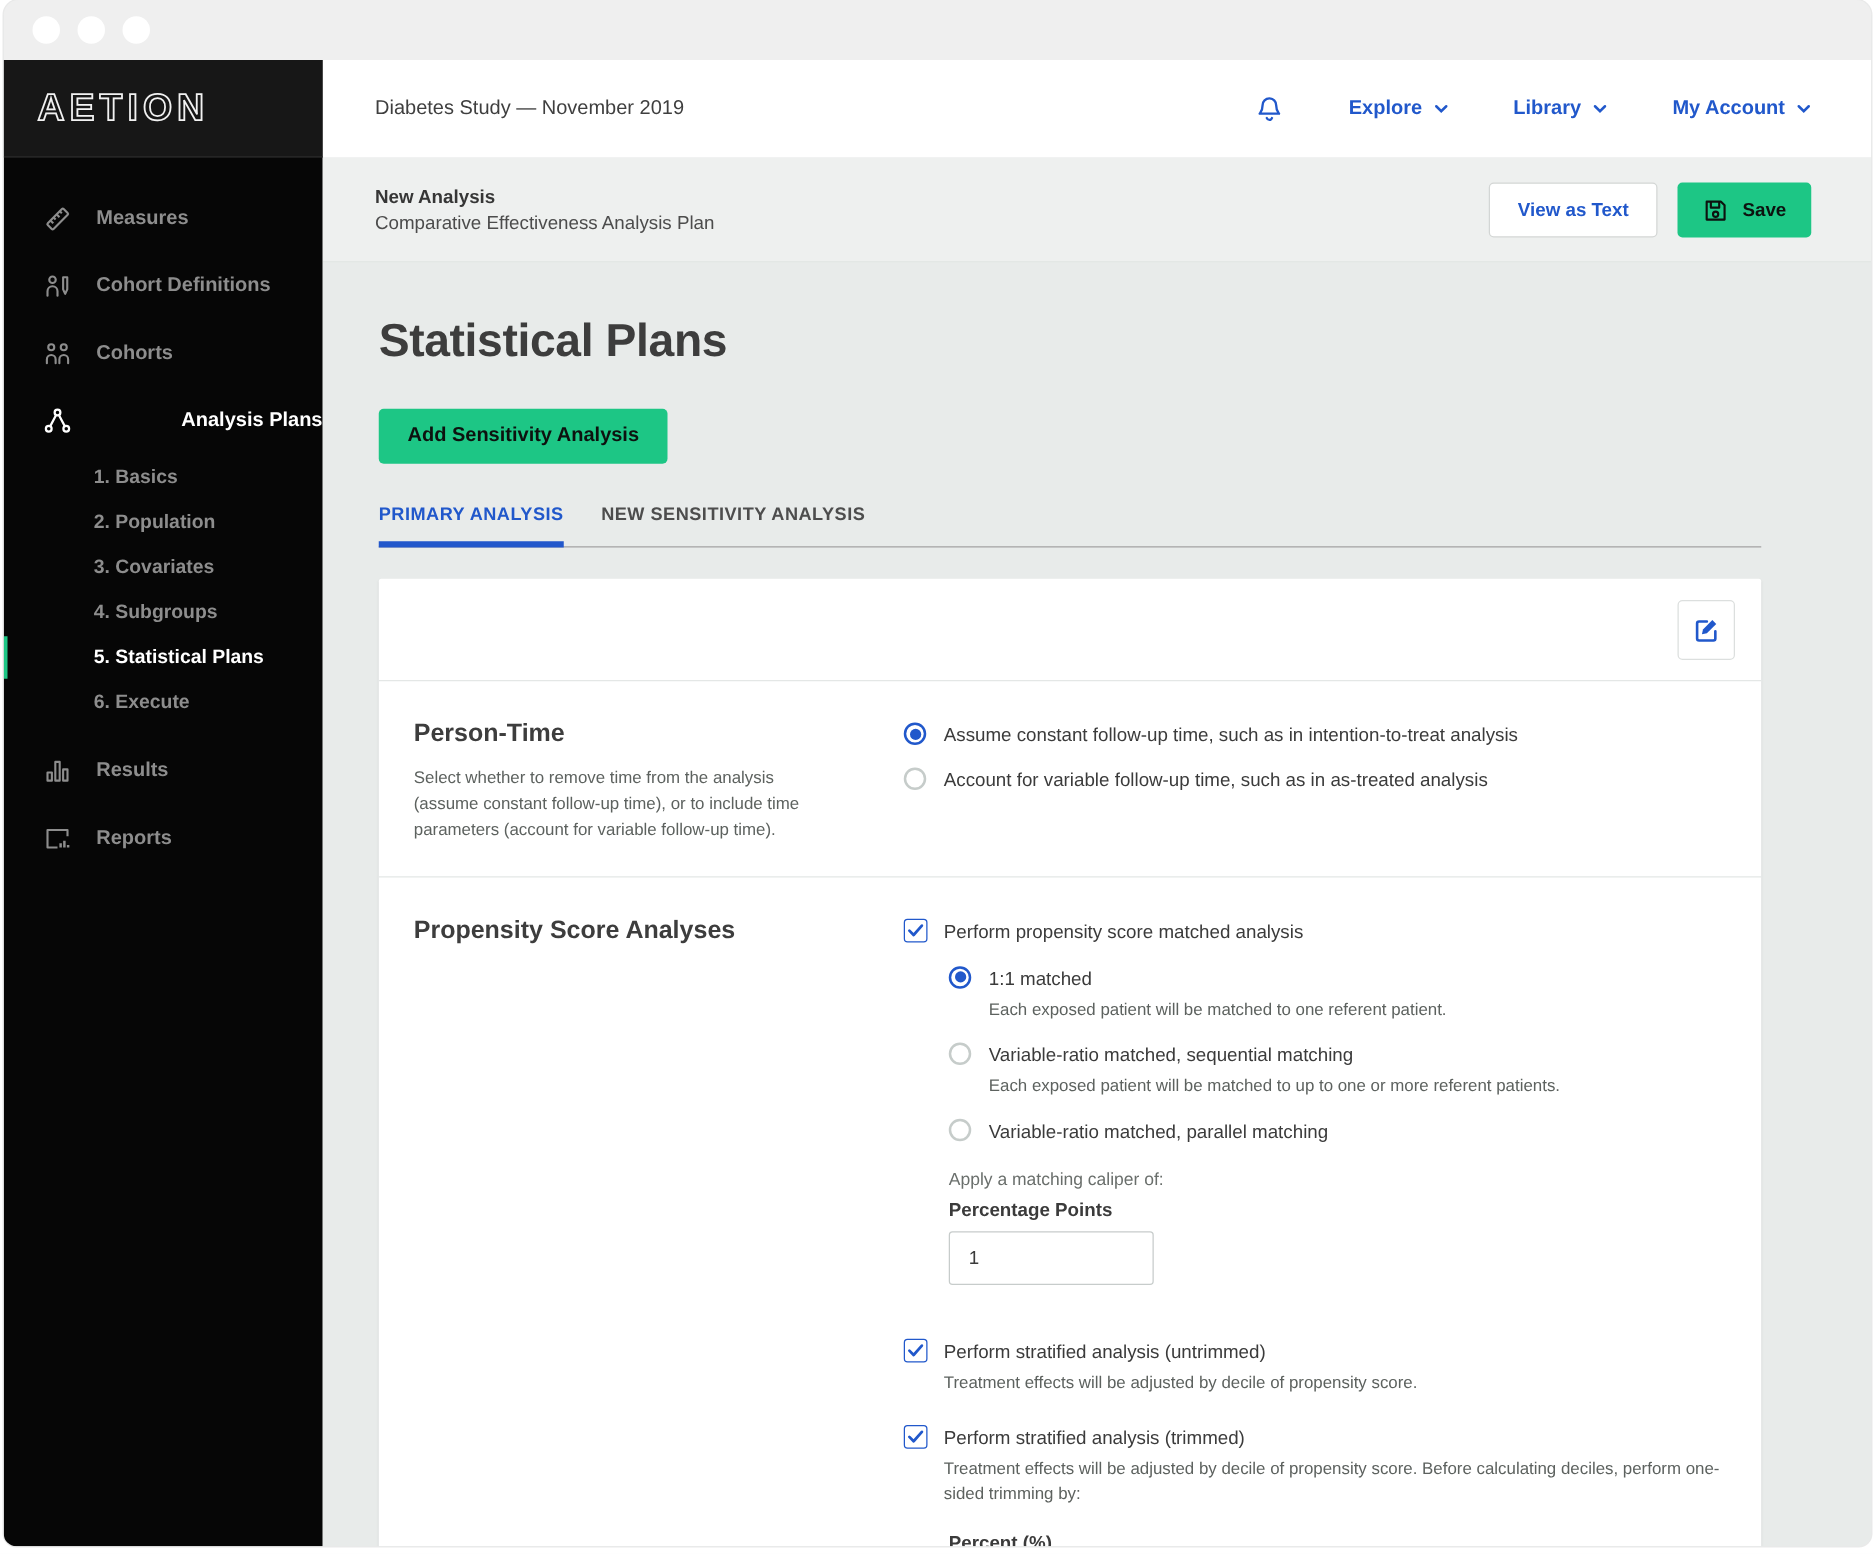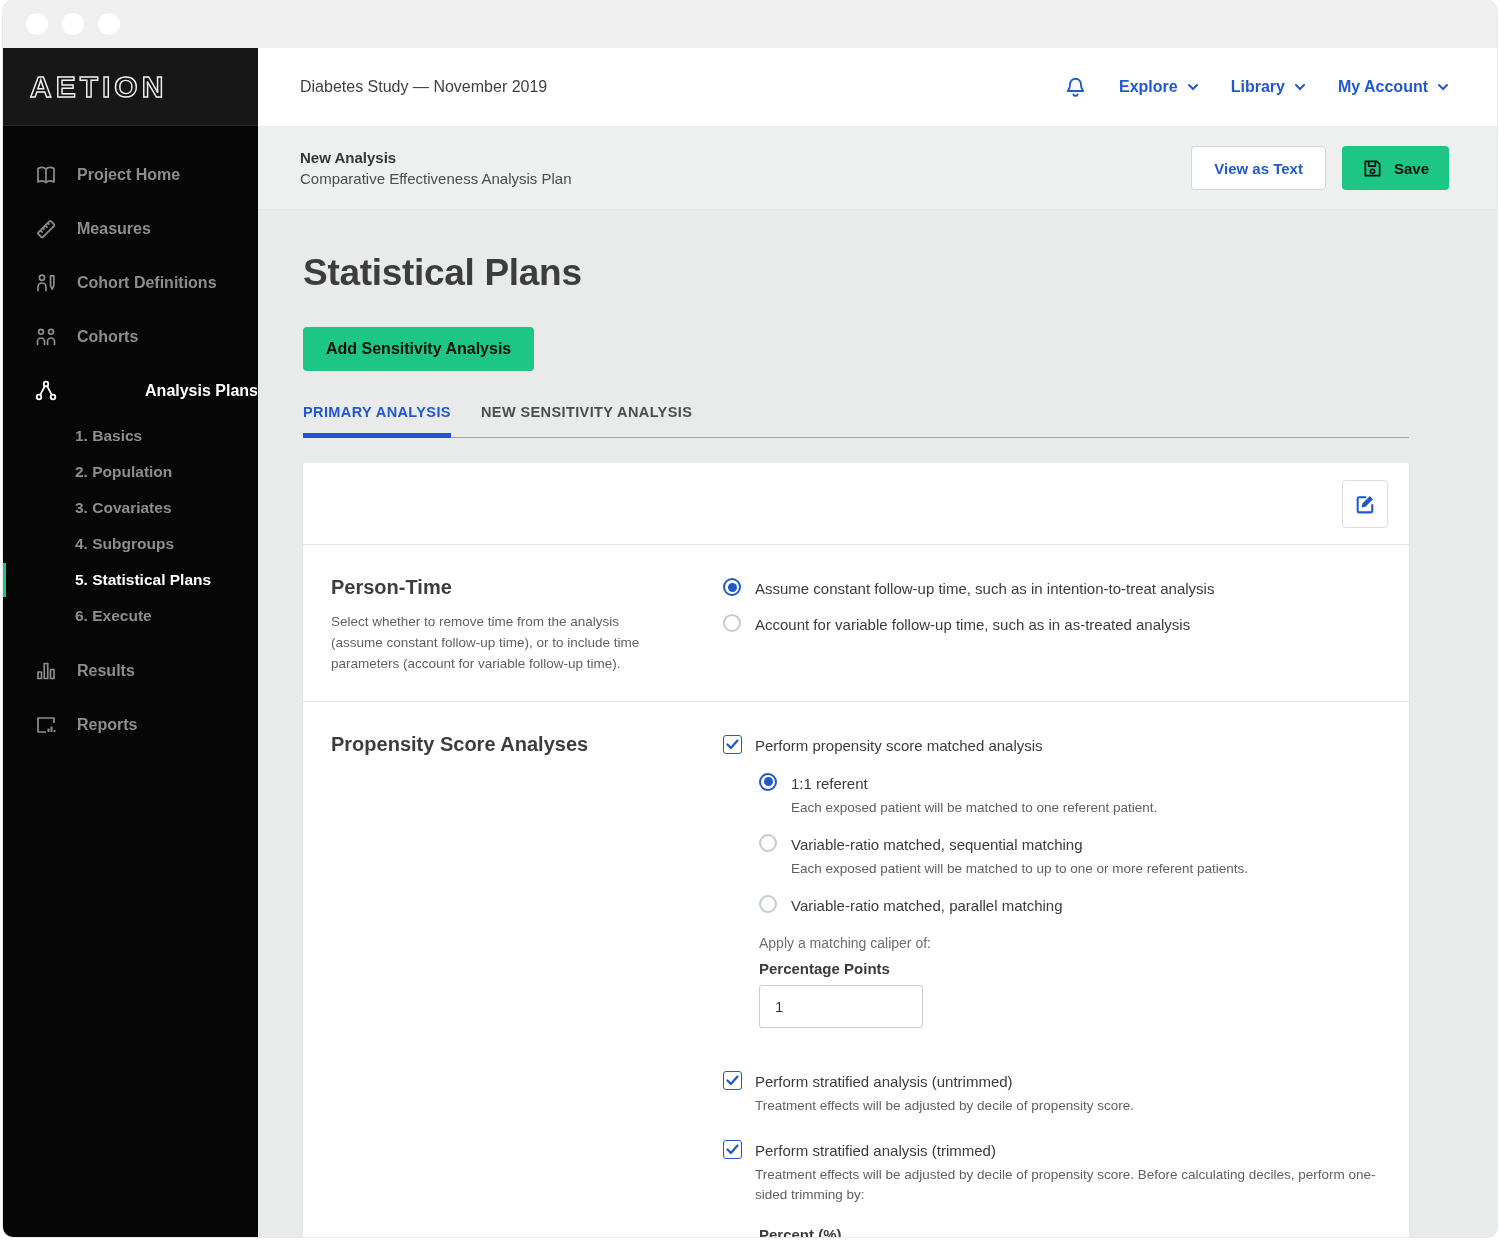--- a/index.html
+++ b/index.html
@@ -35,21 +35,21 @@
   .sub-item.active { color:#ffffff; }
   .sub-item.active::before { content:''; position:absolute; left:0; top:50%; transform:translateY(-50%);
               width:3px; height:34px; background:#1dc685; }
 
   
   .main { flex:1; display:flex; flex-direction:column; min-width:0; }
 
   .topbar { height:78px; background:#fff; display:flex; align-items:center;
             padding:0 48px 0 42px; flex-shrink:0; }
   .study-title { font-size:16px; color:#3f3f3f; font-weight:500; }
-  .topbar-right { margin-left:auto; display:flex; align-items:center; gap:32px; }
+  .topbar-right { margin-left:auto; display:flex; align-items:center; gap:52px; }
   .top-link { display:flex; align-items:center; gap:9px; color:#2158cb; font-size:16px;
               font-weight:600; cursor:pointer; }
   .bell-btn { display:flex; align-items:center; cursor:pointer; }
 
   .subheader { height:84px; background:#eef0ef; display:flex; align-items:center;
                padding:0 48px 0 42px; flex-shrink:0; box-shadow:inset 0 -1px 0 #e0e4e2; }
   .sh-eyebrow { font-size:15px; font-weight:700; color:#363636; margin-bottom:4px; }
   .sh-title { font-size:15px; color:#4c4c4c; }
   .sh-buttons { margin-left:auto; display:flex; align-items:center; gap:16px; }
   .btn-outline { height:44px; padding:0 22px; background:#fff; border:1px solid #d3d6d5;
@@ -118,27 +118,20 @@
   </div>
 
   <div class="app">
 
     <div class="sidebar">
       <div class="logo-block">
         <span class="logo-text">AETION</span>
       </div>
 
       <div class="nav">
-        <div class="nav-item">
-          <svg width="24" height="24" viewBox="0 0 24 24" fill="none" stroke="currentColor" stroke-width="1.7" stroke-linejoin="round">
-            <path d="M12 6c-2-1.8-5.5-1.8-8-.6V19c2.5-1.2 6-1.2 8 .6 2-1.8 5.5-1.8 8-.6V5.4c-2.5-1.2-6-1.2-8 .6z"></path>
-              <path d="M12 6v13.6"></path>
-          </svg>
-          <span>Project Home</span>
-        </div>
 
         <div class="nav-item">
           <svg width="24" height="24" viewBox="0 0 24 24" fill="none" stroke="currentColor" stroke-width="1.7" stroke-linejoin="round">
             <g transform="rotate(-45 12 12)">
                 <rect x="3" y="9" width="18" height="6.5" rx="1"></rect>
                 <path d="M7 9v3.2M10.5 9v2.4M14 9v3.2M17.5 9v2.4"></path>
               </g>
           </svg>
           <span>Measures</span>
         </div>
@@ -299,21 +292,21 @@
                   <svg width="13" height="11" viewBox="0 0 13 11" fill="none" stroke="#2158cb" stroke-width="2.2" stroke-linecap="round" stroke-linejoin="round">
                       <path d="M1.5 5.5l3.4 3.5L11.5 1.5"></path>
                     </svg>
                 </span>
                 <span class="ctrl-label">Perform propensity score matched analysis</span>
               </div>
 
               <div class="radio-group">
                 <div class="ctrl-row">
                   <span class="radio selected"></span>
-                  <span class="ctrl-label">1:1 referent</span>
+                  <span class="ctrl-label">1:1 matched</span>
                   <span class="ctrl-sub">Each exposed patient will be matched to one referent patient.</span>
                 </div>
                 <div class="ctrl-row">
                   <span class="radio"></span>
                   <span class="ctrl-label">Variable-ratio matched, sequential matching</span>
                   <span class="ctrl-sub">Each exposed patient will be matched to up to one or more referent patients.</span>
                 </div>
                 <div class="ctrl-row">
                   <span class="radio"></span>
                   <span class="ctrl-label">Variable-ratio matched, parallel matching</span>

